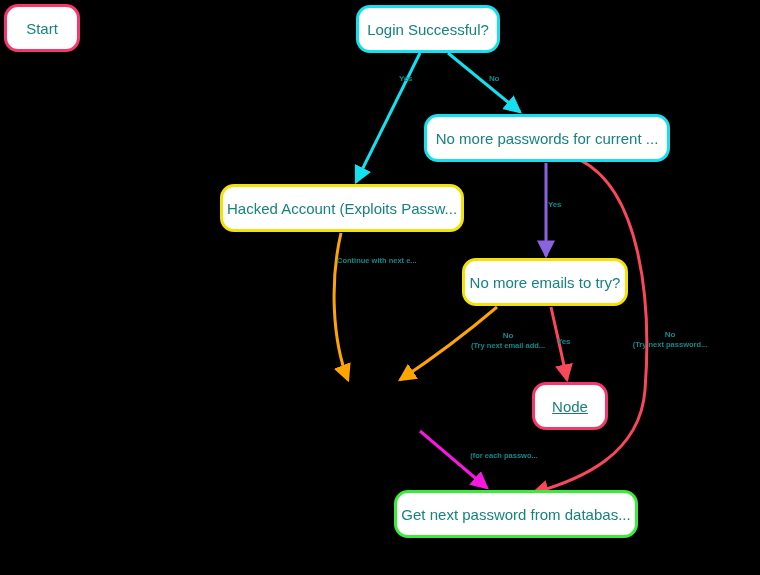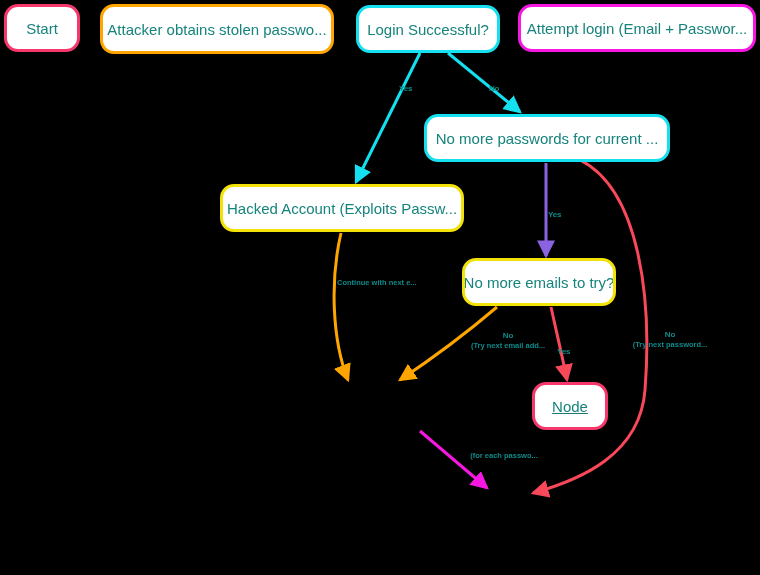--- a/index.html
+++ b/index.html
@@ -48,21 +48,20 @@
   .edge-label {
     position: absolute;
     color: #0e8a8a;
     font-size: 8px;
     font-weight: bold;
     line-height: 1.15;
     text-align: center;
     white-space: nowrap;
     z-index: 6;
     letter-spacing: -0.2px;
-    margin-top: 10px;
   }
   .el-stack {
     position: absolute;
     z-index: 6;
     text-align: center;
     color: #0e8a8a;
     font-weight: bold;
     line-height: 1.2;
     white-space: nowrap;
   }
@@ -107,68 +106,65 @@
 
     <path d="M 551,307 C 556,330 562,355 567,380" fill="none" stroke="#f9485a" stroke-width="3" marker-end="url(#ah-red)"></path>
 
     <path d="M 420,431 L 487,488" fill="none" stroke="#f618e0" stroke-width="3" marker-end="url(#ah-magenta)"></path>
   </svg>
 
   <div class="node" style="left:4px; top:4px; width:76px; height:48px; border-color:#f6376b;">
     <span class="node-label">Start</span>
   </div>
 
-  <div class="node" style="left:100px; top:4px; width:234px; height:50px; border-color:#ffa500;">
-    <span class="node-label">Attacker obtains stolen passwo...</span>
-  </div>
 
   <div class="node" style="left:356px; top:5px; width:144px; height:48px; border-color:#14e0f0;">
     <span class="node-label">Login Successful?</span>
   </div>
 
-  <div class="node" style="left:518px; top:4px; width:238px; height:48px; border-color:#f618e0;">
-    <span class="node-label">Attempt login (Email + Passwor...</span>
-  </div>
 
   <div class="node" style="left:424px; top:114px; width:246px; height:48px; border-color:#14e0f0;align-items:center;">
     <span class="node-label">No more passwords for current ...</span>
   </div>
 
   <div class="node" style="left:220px; top:184px; width:244px; height:48px; border-color:#f2e205;">
     <span class="node-label">Hacked Account (Exploits Passw...</span>
   </div>
 
-  <div class="node" style="left:462px; top:258px; width:154px; height:48px; border-color:#f2e205;">
+  <div class="node" style="left:462px; top:258px; width:166px; height:48px; border-color:#f2e205;">
     <span class="node-label">No more emails to try?</span>
   </div>
 
 
   <div class="node" style="left:532px; top:382px; width:76px; height:48px; border-color:#f6376b;text-decoration:underline;">
     <span class="node-label">Node</span>
   </div>
 
+  <div class="node" style="left:394px; top:490px; width:244px; height:48px; border-color:#3aec3a;">
+    <span class="node-label">Get next password from databas...</span>
+  </div>
 
   <div class="edge-label" style="left:399px; top:74px;">
     <span>Yes</span>
   </div>
 
   <div class="edge-label" style="left:489px; top:74px;">
     <span>No</span>
   </div>
 
   <div class="edge-label" style="left:548px; top:200px;">
     <span>Yes</span>
   </div>
 
   <div class="el-stack" style="left:620px; top:330px; width:100px;">
     <span class="l1">No</span>
     <span class="l2">(Try next password...</span>
   </div>
 
-  <div class="el-stack" style="left:337px; top:278px; width:124px; text-align:left;">
+  <div class="el-stack" style="left:337px; top:256px; width:124px; text-align:left;">
     <span class="l2">Continue with next e...</span>
   </div>
 
   <div class="el-stack" style="left:452px; top:331px; width:112px;">
     <span class="l1">No</span>
     <span class="l2">(Try next email add...</span>
   </div>
 
   <div class="edge-label" style="left:557px; top:337px;">
     <span>Yes</span>

